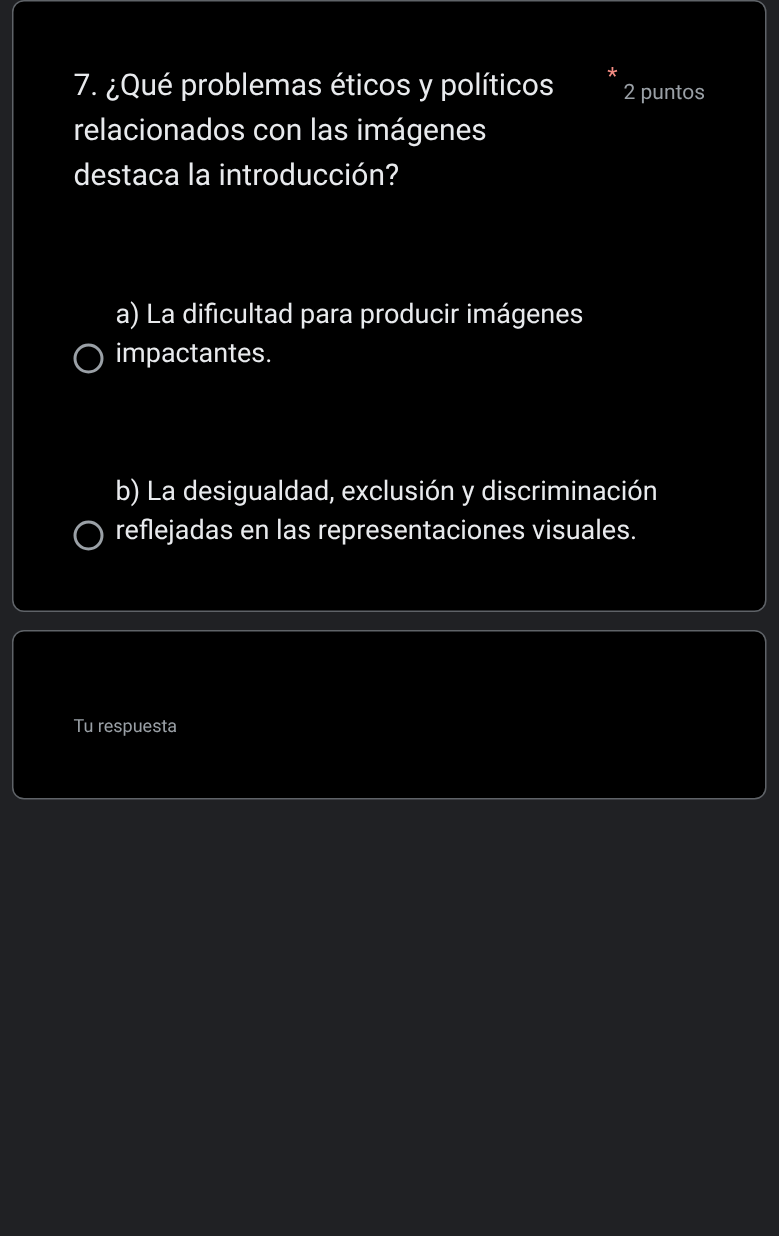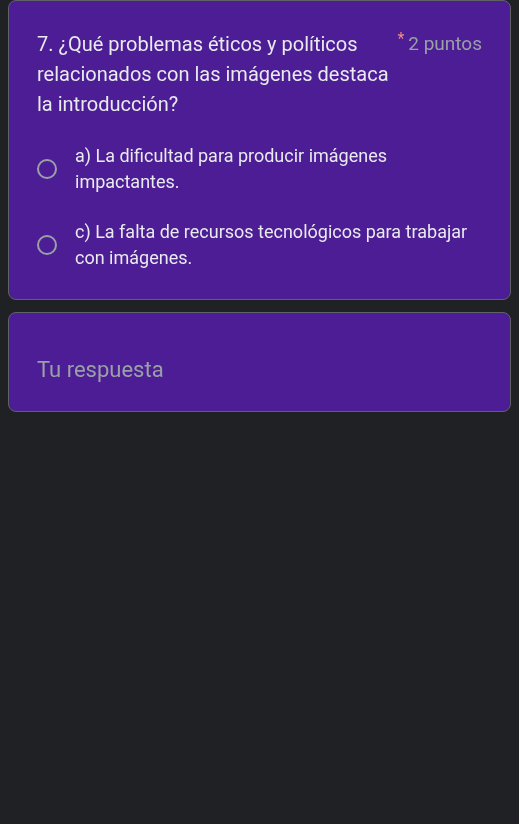--- a/index.html
+++ b/index.html
@@ -8,24 +8,24 @@
       box-sizing: border-box;
     }
     body {
       background-color: #202124;
       font-family: 'Google Sans', Roboto, Arial, sans-serif;
       color: #e8eaed;
       padding: 0 8px;
       width: 519px;
     }
     .card {
-      background-color: #4c1d95;
+      background-color: #000000;
       border: 1px solid #5f6368;
       border-radius: 8px;
-      padding: 28px;
+      padding: 40px;
       margin-bottom: 12px;
     }
     .question-header {
       display: flex;
       align-items: flex-start;
       gap: 8px;
       margin-bottom: 24px;
     }
     .question-text {
       flex: 1;
@@ -34,50 +34,51 @@
       color: #e8eaed;
       font-weight: 400;
     }
     .required-asterisk {
       color: #f28b82;
       font-size: 16px;
       margin-right: 4px;
     }
     .points {
       color: #9aa0a6;
-      font-size: 19px;
+      font-size: 14px;
       white-space: nowrap;
-      margin-top: 3px;
+      margin-top: 13px;
     }
     .options {
       display: flex;
       flex-direction: column;
       gap: 24px;
     }
     .option {
       display: flex;
-      align-items: center;
-      gap: 18px;
+      align-items: flex-end;
+      gap: 8px;
       cursor: pointer;
+      margin-top: 42px;
     }
     .radio-circle {
       width: 20px;
       height: 20px;
       min-width: 20px;
       border: 2px solid #9aa0a6;
       border-radius: 50%;
       flex-shrink: 0;
     }
     .option-text {
       font-size: 18px;
       line-height: 1.45;
       color: #e8eaed;
     }
     .text-input-placeholder {
-      font-size: 22px;
+      font-size: 12px;
       color: #9aa0a6;
       padding-top: 16px;
       border-bottom: 1px solid transparent;
     }
   </style>
 </head>
 <body>
 
 <div class="card">
   <div class="question-header">
@@ -87,20 +88,20 @@
       <span class="points">2 puntos</span>
     </div>
   </div>
   <div class="options">
     <label class="option">
       <span class="radio-circle"></span>
       <span class="option-text">a) La dificultad para producir imágenes impactantes.</span>
     </label>
     <label class="option">
       <span class="radio-circle"></span>
-      <span class="option-text">c) La falta de recursos tecnológicos para trabajar con imágenes.</span>
+      <span class="option-text">b) La desigualdad, exclusión y discriminación reflejadas en las representaciones visuales.</span>
     </label>
   </div>
 </div>
 
 <div class="card">
   <div class="text-input-placeholder">Tu respuesta</div>
 </div>
 
 </body></html>

